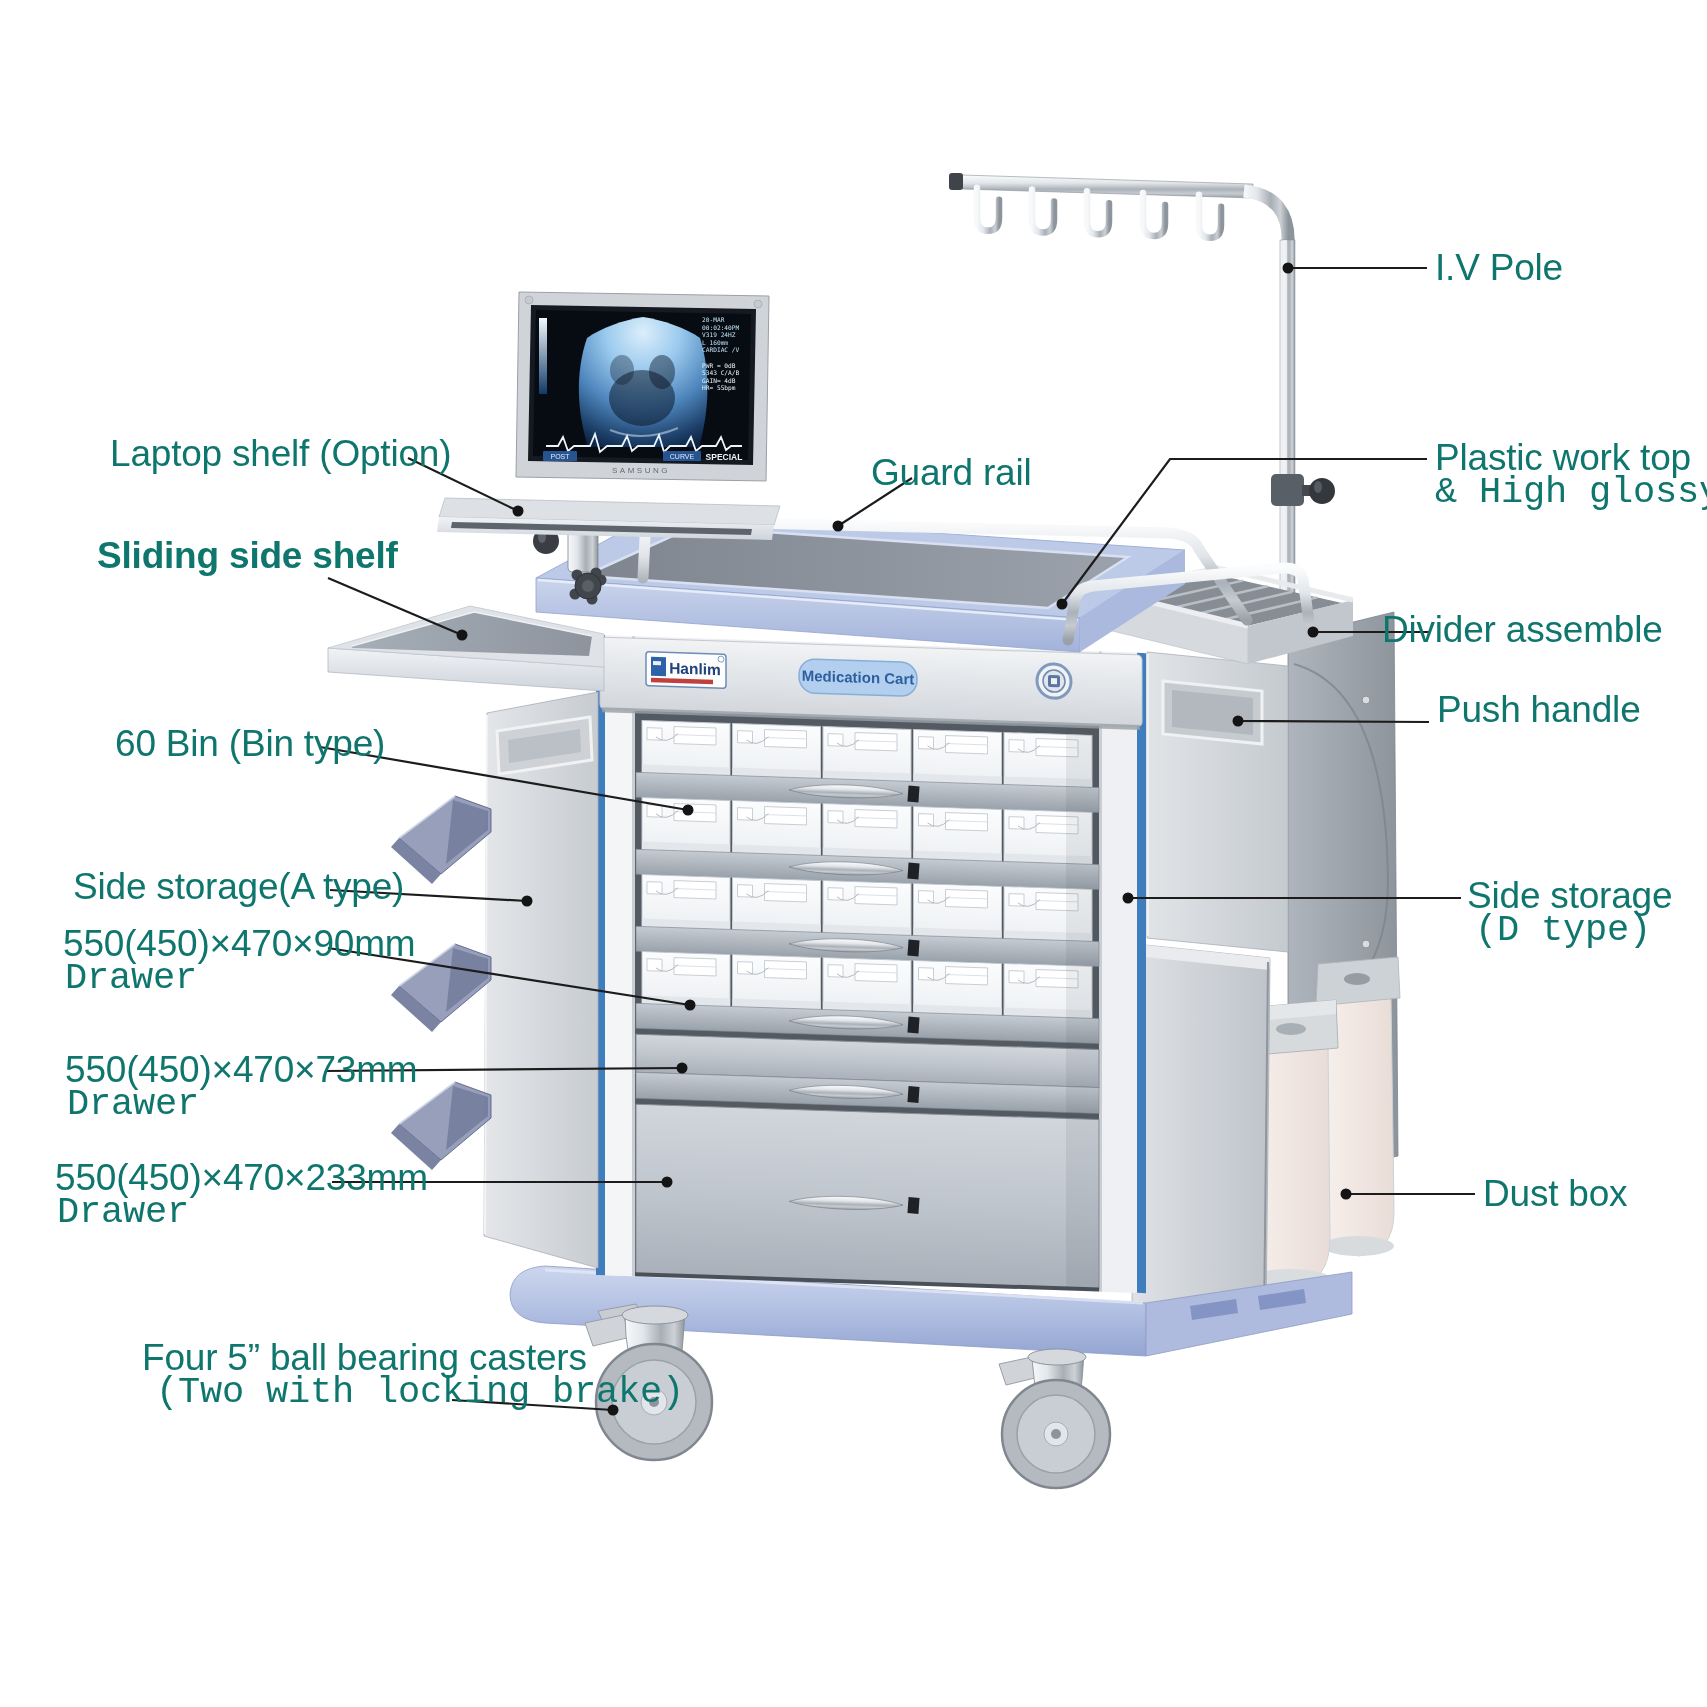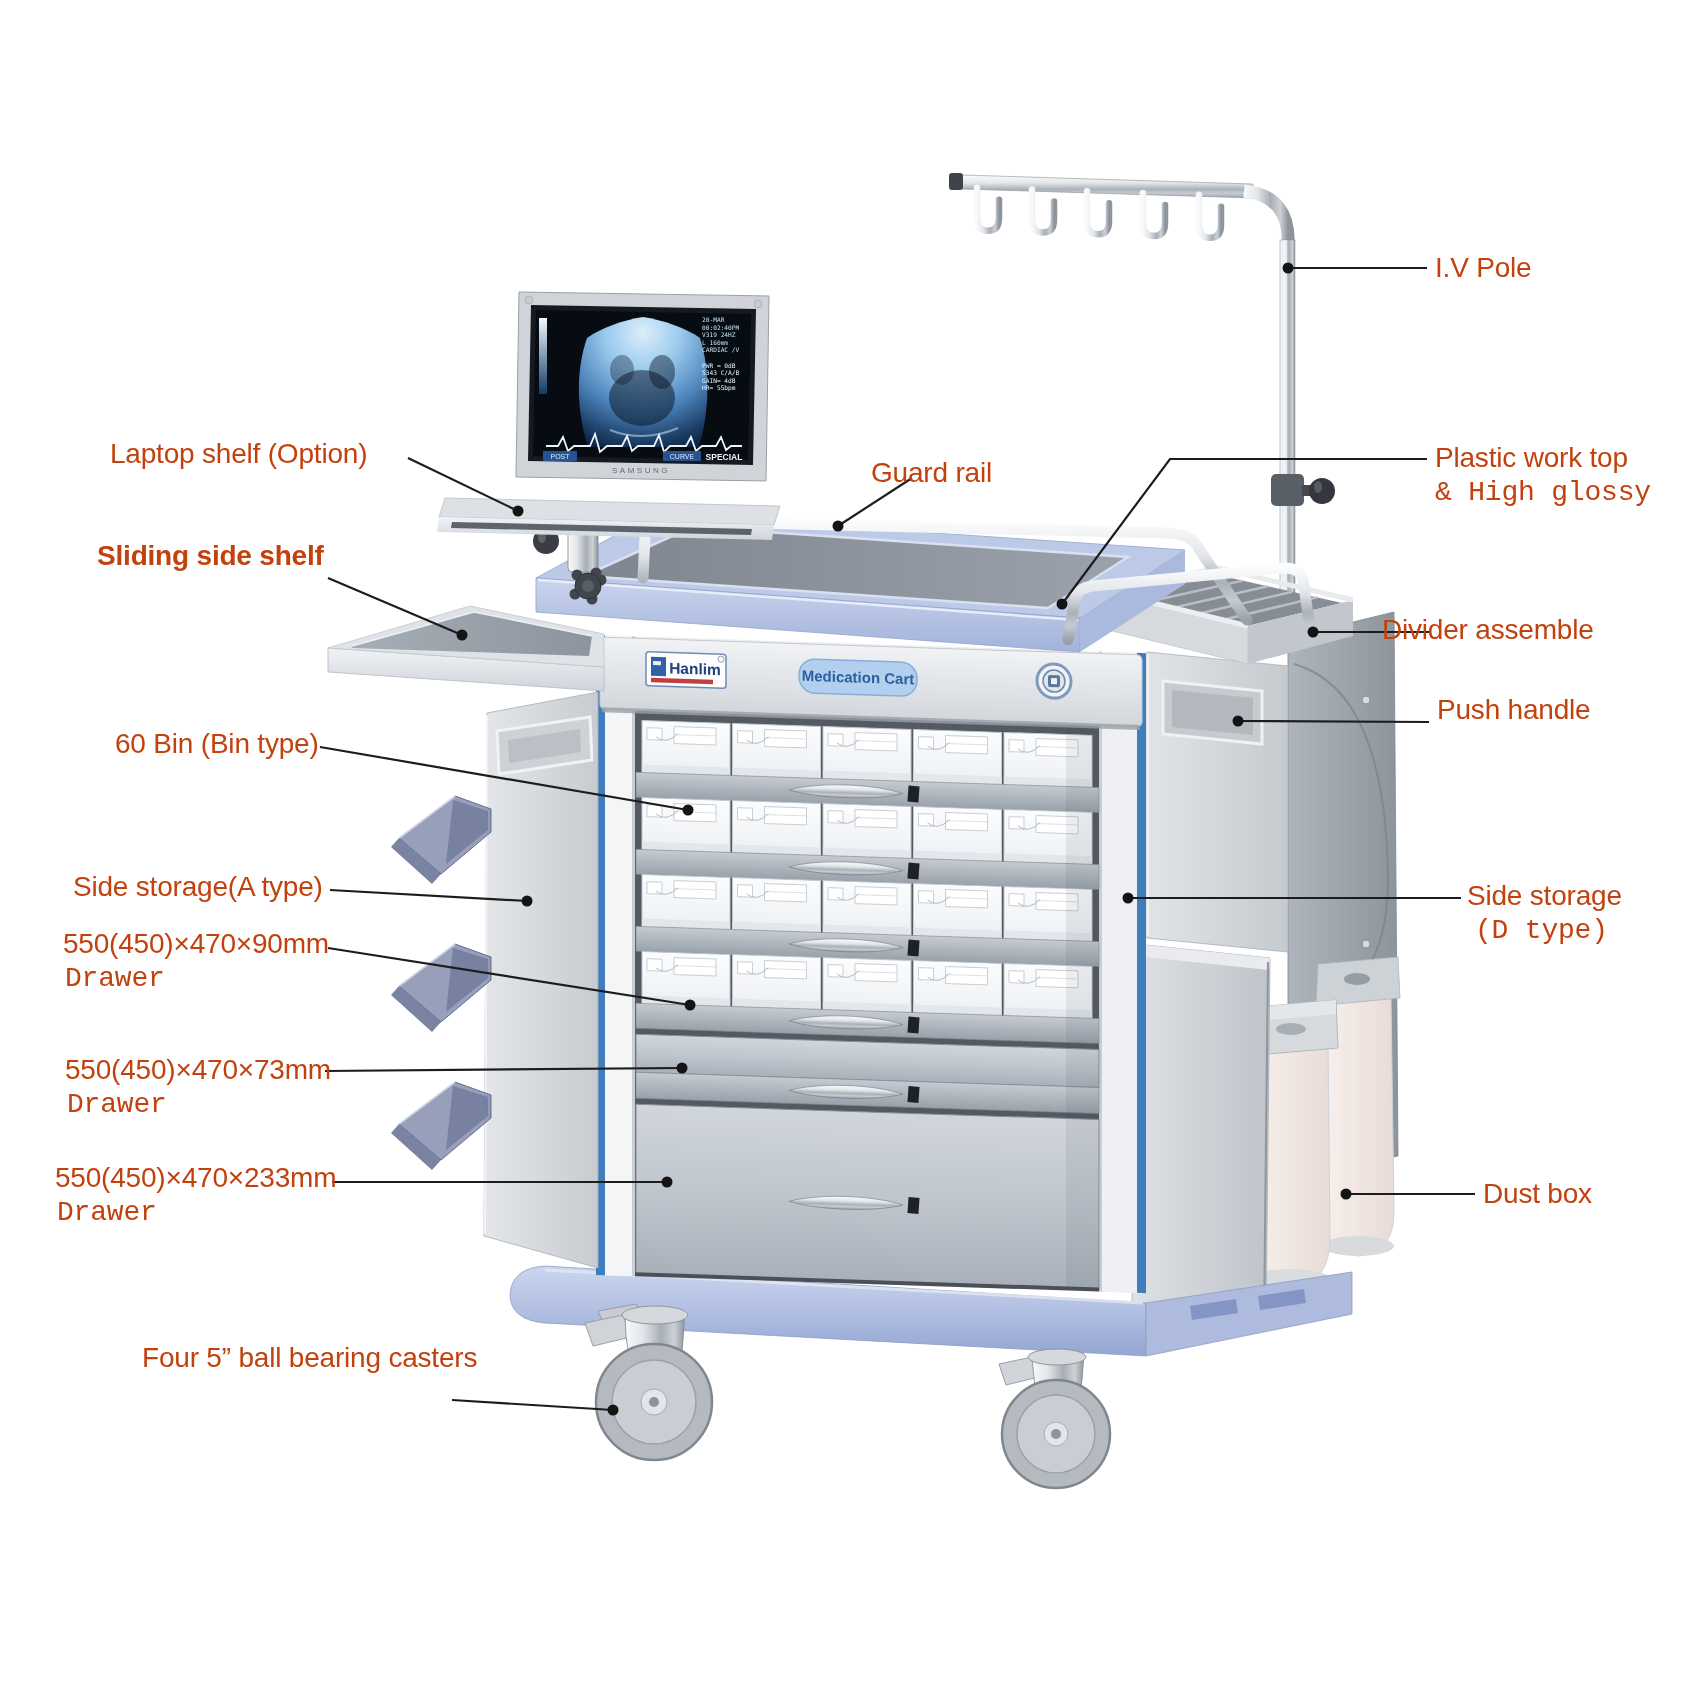--- a/index.html
+++ b/index.html
@@ -1,19 +1,19 @@
 <!DOCTYPE html>
 <html><head>
 <meta charset="utf-8">
 <style>
   html,body{margin:0;padding:0;background:#ffffff;}
   #stage{position:relative;width:1707px;height:1707px;background:#ffffff;overflow:hidden;
          font-family:"Liberation Sans","DejaVu Sans",sans-serif;}
   #art{position:absolute;left:0;top:0;}
-  .callout{position:absolute;font-size:28px;line-height:35px;color:#c2410c;
+  .callout{position:absolute;font-size:37px;line-height:35px;color:#0f766e;
            letter-spacing:-0.2px;white-space:nowrap;}
   .callout .c2{display:block;font-family:Liberation Mono, monospace;}
 </style>
 </head>
 <body>
 
 <div id="stage">
 
 <svg id="art" width="1707" height="1707" viewBox="0 0 1707 1707" xmlns="http://www.w3.org/2000/svg">
   <defs>
@@ -553,21 +553,21 @@
 </svg>
 
 <div id="callouts">
       <div class="callout" style="left: 110px; top: 436px;"><span>Laptop shelf (Option)</span></div>
       <div class="callout" style="left: 97px; top: 538px; font-weight: bold;"><span>Sliding side shelf</span></div>
       <div class="callout" style="left: 115px; top: 726px;"><span>60 Bin (Bin type)</span></div>
       <div class="callout" style="left: 73px; top: 869px;"><span>Side storage(A type)</span></div>
       <div class="callout" style="left: 63px; top: 926px;"><span>550(450)×470×90mm</span><span class="c2" style="padding-left: 2px;">Drawer</span></div>
       <div class="callout" style="left: 65px; top: 1052px;"><span>550(450)×470×73mm</span><span class="c2" style="padding-left: 2px;">Drawer</span></div>
       <div class="callout" style="left: 55px; top: 1160px;"><span>550(450)×470×233mm</span><span class="c2" style="padding-left: 2px;">Drawer</span></div>
-      <div class="callout" style="left: 118px; top: 1340px; margin-left: 24px;"><span>Four 5” ball bearing casters</span></div>
+      <div class="callout" style="left: 118px; top: 1340px; margin-left: 24px;"><span>Four 5” ball bearing casters</span><span class="c2" style="padding-left: 14px;">(Two with locking brake)</span></div>
       <div class="callout" style="left: 871px; top: 455px;"><span>Guard rail</span></div>
       <div class="callout" style="left: 1435px; top: 250px;"><span>I.V Pole</span></div>
       <div class="callout" style="left: 1435px; top: 440px;"><span>Plastic work top</span><span class="c2" style="padding-left: 0px;">&amp; High glossy</span></div>
       <div class="callout" style="left: 1382px; top: 612px;"><span>Divider assemble</span></div>
       <div class="callout" style="left: 1437px; top: 692px;"><span>Push handle</span></div>
       <div class="callout" style="left: 1467px; top: 878px;"><span>Side storage</span><span class="c2" style="padding-left: 8px;">(D type)</span></div>
       <div class="callout" style="left: 1483px; top: 1176px;"><span>Dust box</span></div>
     </div>
 </div>
 

